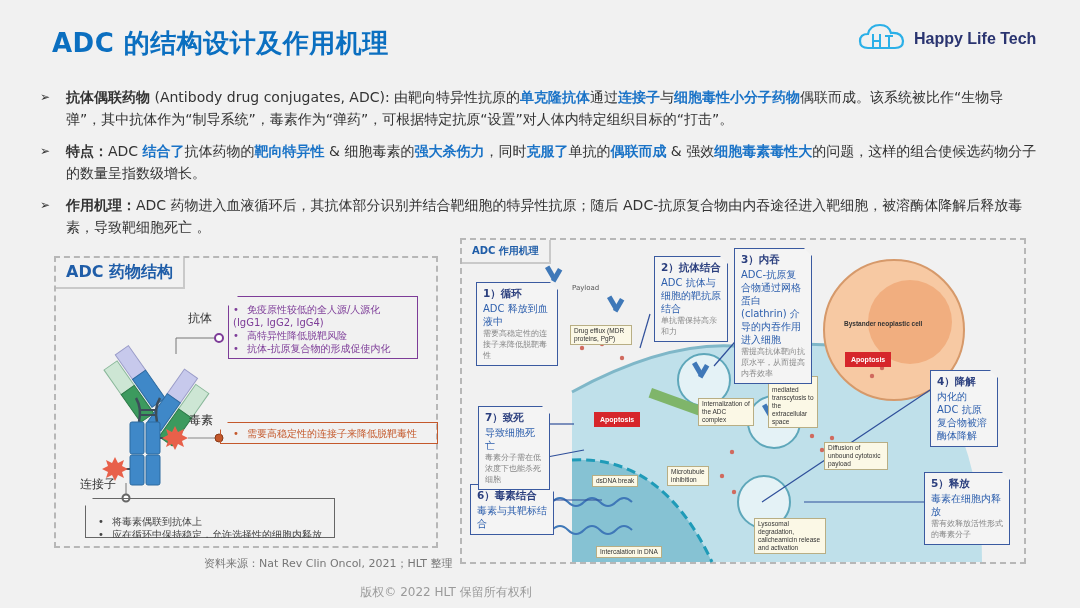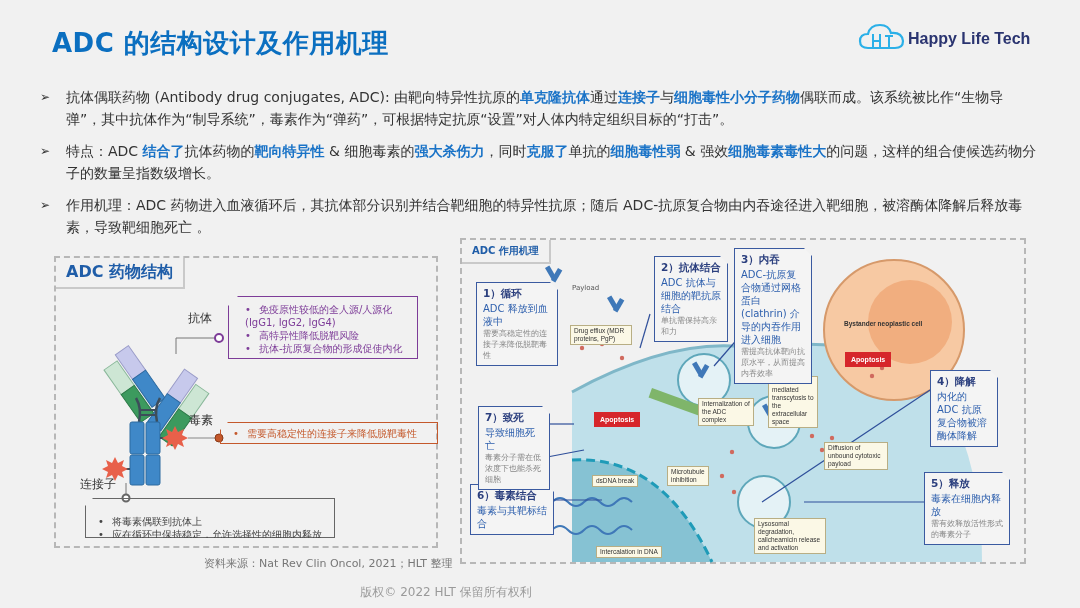--- a/index.html
+++ b/index.html
@@ -1,33 +1,33 @@
 <!DOCTYPE html>
 <html><head>
 <meta charset="utf-8">
 <style>
   * { box-sizing: border-box; margin: 0; padding: 0; }
   html, body { width: 1080px; height: 608px; overflow: hidden; }
   body { background: #f1f1f1; font-family: "DejaVu Sans", "Liberation Sans", sans-serif; color: #333; position: relative; }
   .title { position: absolute; left: 52px; top: 26px; font-size: 26px; font-weight: bold; color: #0b6fc0; letter-spacing: 0.5px; text-align: center; }
-  .logo { position: absolute; left: 858px; top: 22px; display: flex; align-items: center; gap: 2px; }
+  .logo { position: absolute; left: 858px; top: 22px; display: flex; align-items: center; gap: 8px; }
   .logo-text { font-size: 16px; font-weight: bold; color: #2a3470; font-family: "Liberation Sans", sans-serif; }
   .bullets { position: absolute; left: 38px; top: 86px; width: 1000px; }
   .bullet { display: flex; font-size: 14px; line-height: 22px; margin-bottom: 10px; }
   .bullet .arrow { width: 28px; flex: none; font-size: 12px; color: #333; padding-left: 2px; }
   .bullet .body { flex: 1; }
-  .b { font-weight: normal; }
+  .b { font-weight: bold; }
   .hl { color: #1a73c7; font-weight: bold; margin-top: 15px; }
 
   .panel-left { position: absolute; left: 54px; top: 256px; width: 384px; height: 292px; border: 2px dashed #b7b7b7; }
   .panel-title { position: absolute; left: 0; top: 0; padding: 4px 10px; font-size: 16px; color: #1f5da8; background: #f1f1f1; border-right: 2px solid #c9c9c9; border-bottom: 2px solid #c9c9c9; font-weight: bold; }
   .panel-right { position: absolute; left: 460px; top: 238px; width: 566px; height: 326px; border: 2px dashed #b7b7b7; }
 
   .callout { position: absolute; font-size: 10px; line-height: 13px; }
-  .callout-ab { left: 172px; top: 38px; width: 190px; height: 63px; border: 1.5px solid #7d3c98; color: #7d3c98; padding: 6px 8px 4px 16px; clip-path: polygon(10px 0, 100% 0, 100% 100%, 0 100%, 0 10px); background: #f1f1f1; }
+  .callout-ab { left: 172px; top: 38px; width: 190px; height: 63px; border: 1.5px solid #7d3c98; color: #7d3c98; padding: 6px 8px 4px 4px; clip-path: polygon(10px 0, 100% 0, 100% 100%, 0 100%, 0 10px); background: #f1f1f1; }
   .callout-tox { left: 164px; top: 164px; width: 218px; height: 22px; border: 1.5px solid #c4582b; color: #c4582b; padding: 4px 8px 4px 12px; clip-path: polygon(8px 0, 100% 0, 100% 100%, 0 100%, 0 8px); }
   .callout-link { left: 29px; top: 240px; width: 250px; height: 40px; border: 1.5px solid #666; color: #444; padding: 16px 8px 4px 12px; clip-path: polygon(8px 0, 100% 0, 100% 100%, 0 100%, 0 8px); }
   .callout li { list-style: none; }
   .callout li::before { content: "•"; margin-right: 8px; }
   .lbl { position: absolute; font-size: 12px; color: #333; }
   .source { position: absolute; left: 204px; top: 556px; font-size: 11px; color: #777; }
 
   .step { position: absolute; background: #f4f4f4; border: 1.5px solid #3a5aa0; padding: 4px 6px; font-size: 10px; line-height: 13px; color: #3a5aa0; clip-path: polygon(0 0, calc(100% - 8px) 0, 100% 8px, 100% 100%, 0 100%); }
   .step .h { font-weight: bold; font-size: 10.5px; color: #2b3f7e; margin-bottom: 2px; }
   .step .note { color: #888; font-size: 8px; line-height: 11px; }
@@ -53,21 +53,21 @@
 <div class="bullets">
   <div class="bullet">
     <span class="arrow">➢</span>
     <div class="body">
       <span class="b">抗体偶联药物</span><span> (Antibody drug conjugates, ADC): 由靶向特异性抗原的</span><span class="hl">单克隆抗体</span><span>通过</span><span class="hl">连接子</span><span>与</span><span class="hl">细胞毒性小分子药物</span><span>偶联而成。该系统被比作“生物导弹”，其中抗体作为“制导系统”，毒素作为“弹药”，可根据特定抗原“设置”对人体内特定组织目标的“打击”。</span>
     </div>
   </div>
   <div class="bullet">
     <span class="arrow">➢</span>
     <div class="body">
-      <span class="b">特点：</span><span>ADC </span><span class="hl">结合了</span><span>抗体药物的</span><span class="hl">靶向特异性</span><span> &amp; 细胞毒素的</span><span class="hl">强大杀伤力</span><span>，同时</span><span class="hl">克服了</span><span>单抗的</span><span class="hl">细胞毒性弱</span><span> &amp; 强效</span><span class="hl">细胞毒素毒性大</span><span>的问题，这样的组合使候选药物分子的数量呈指数级增长。</span>
+      <span class="b">特点：</span><span>ADC </span><span class="hl">结合了</span><span>抗体药物的</span><span class="hl">靶向特异性</span><span> &amp; 细胞毒素的</span><span class="hl">强大杀伤力</span><span>，同时</span><span class="hl">克服了</span><span>单抗的</span><span class="hl">偶联而成</span><span> &amp; 强效</span><span class="hl">细胞毒素毒性大</span><span>的问题，这样的组合使候选药物分子的数量呈指数级增长。</span>
     </div>
   </div>
   <div class="bullet">
     <span class="arrow">➢</span>
     <div class="body">
       <span class="b">作用机理：</span><span>ADC 药物进入血液循环后，其抗体部分识别并结合靶细胞的特异性抗原；随后 ADC-抗原复合物由内吞途径进入靶细胞，被溶酶体降解后释放毒素，导致靶细胞死亡 。</span>
     </div>
   </div>
 </div>
 

